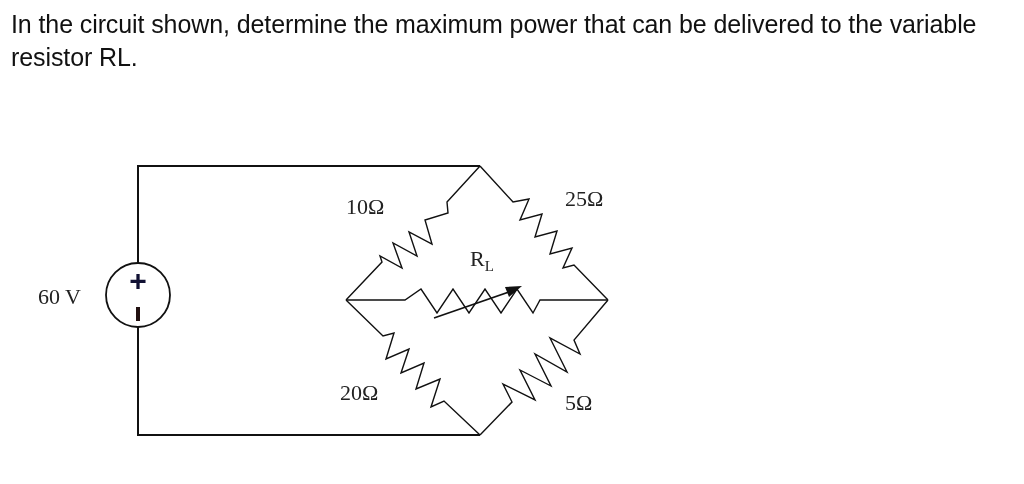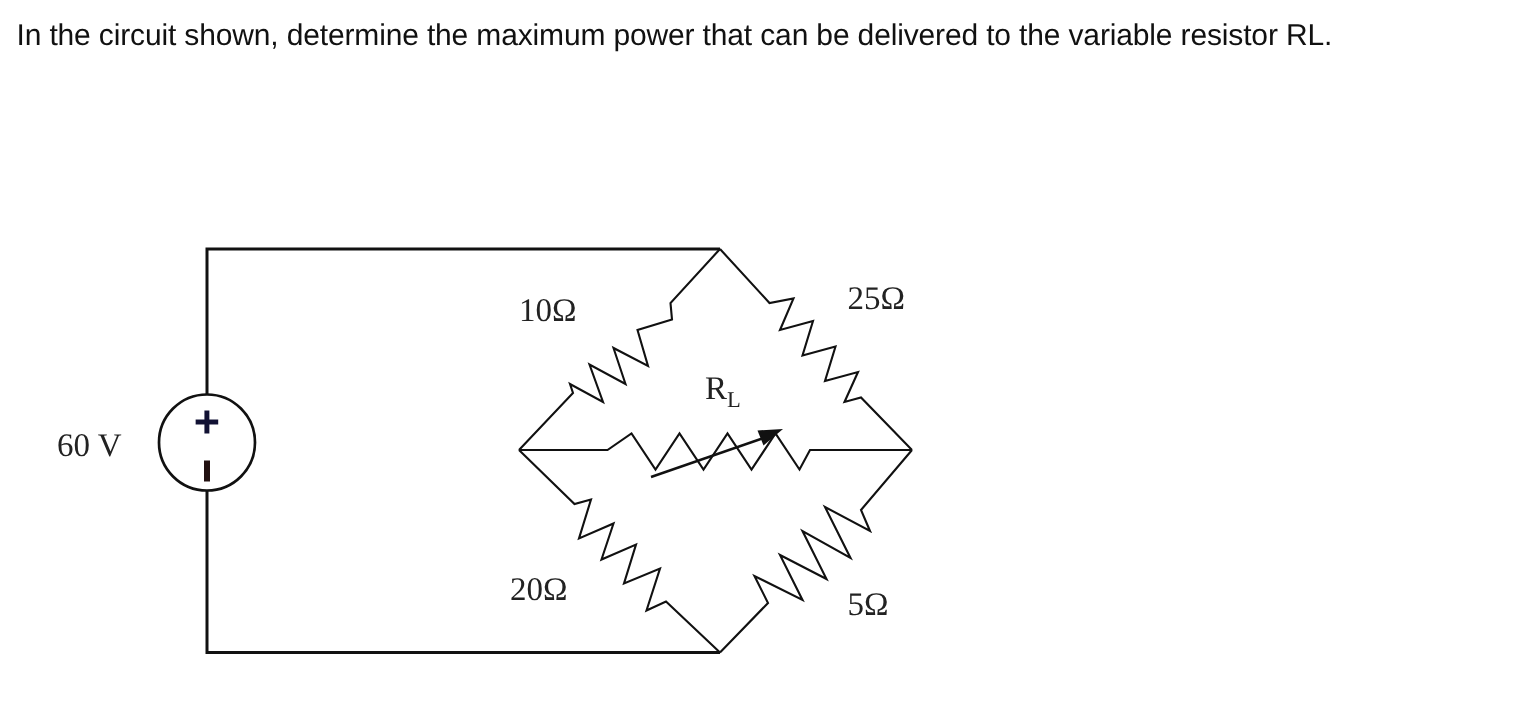--- a/index.html
+++ b/index.html
@@ -1,20 +1,20 @@
 <!DOCTYPE html>
 <html><head>
   <meta charset="utf-8">
   <style>
     html, body { margin: 0; padding: 0; background: #ffffff; }
     body { width: 1024px; height: 484px; position: relative; overflow: hidden; }
     .question {
       position: absolute; left: 11px; top: 8px; width: 1010px;
       font-family: "Liberation Sans", sans-serif;
-      font-size: 20px; line-height: 33px; color: #111111;
+      font-size: 25px; line-height: 33px; color: #111111;
       letter-spacing: -0.1px;
     }
     svg.circuit { position: absolute; left: 0; top: 0; }
     .lbl {
       font-family: "Liberation Serif", serif; font-size: 22px; fill: #222222;
     }
   </style>
 </head>
 <body>
 

